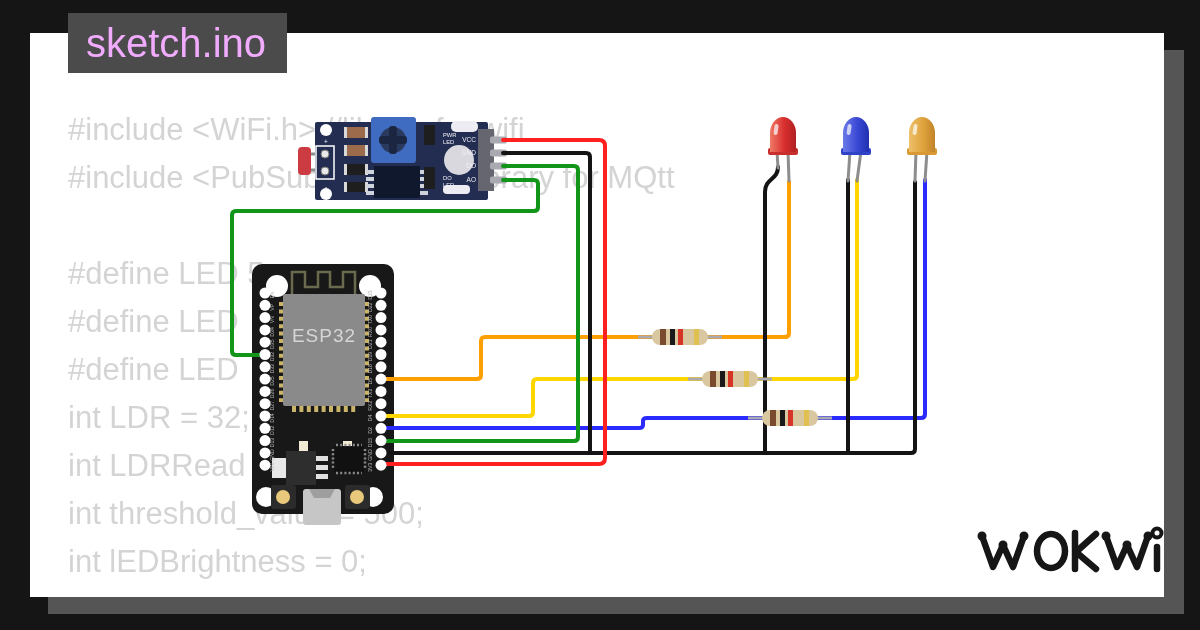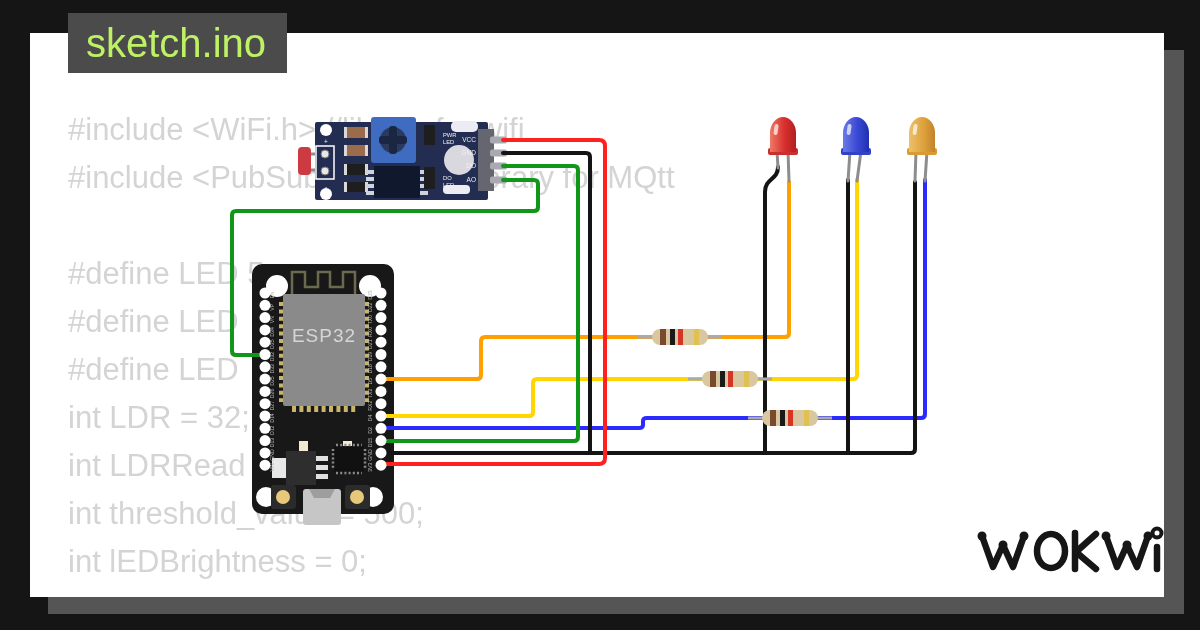--- a/index.html
+++ b/index.html
@@ -3,21 +3,21 @@
 <meta charset="utf-8">
 <style>
   html,body{margin:0;padding:0;background:#151515;}
   .stage{position:relative;width:1200px;height:630px;background:#151515;overflow:hidden;
          font-family:"Liberation Sans",sans-serif;}
   .shadow{position:absolute;left:48px;top:50px;width:1136px;height:564px;background:#555555;}
   .card{position:absolute;left:30px;top:33px;width:1134px;height:564px;background:#ffffff;overflow:hidden;}
   .code{position:absolute;left:38px;top:73px;color:#d4d4d4;font-size:31px;line-height:48px;white-space:pre;}
   .code-line{height:48px;}
   .titlebox{position:absolute;left:68px;top:13px;width:219px;height:60px;background:#4b4b4b;z-index:6;
-            color:#bef264;font-size:40px;line-height:60px;padding-left:18px;box-sizing:border-box;}
+            color:#f0abfc;font-size:40px;line-height:60px;padding-left:18px;box-sizing:border-box;}
   .circuit{position:absolute;left:0;top:0;z-index:4;}
   .logo{position:absolute;left:972px;top:520px;z-index:5;}
   .pinlbl{font-size:5.2px;fill:#b5b5b5;font-family:"Liberation Sans",sans-serif;text-anchor:middle;}
   .modlbl{font-size:6.5px;fill:#f0f0f5;font-family:"Liberation Sans",sans-serif;}
   .tinylbl{font-size:5.8px;fill:#f0f0f5;font-family:"Liberation Sans",sans-serif;}
   .wire{fill:none;stroke-width:4;stroke-linecap:round;stroke-linejoin:round;}
   .leg{stroke:#8d8d8d;stroke-width:3;stroke-linecap:round;fill:none;}
   .lead{stroke:#a9a9af;stroke-width:3;fill:none;}
 </style>
 </head>

